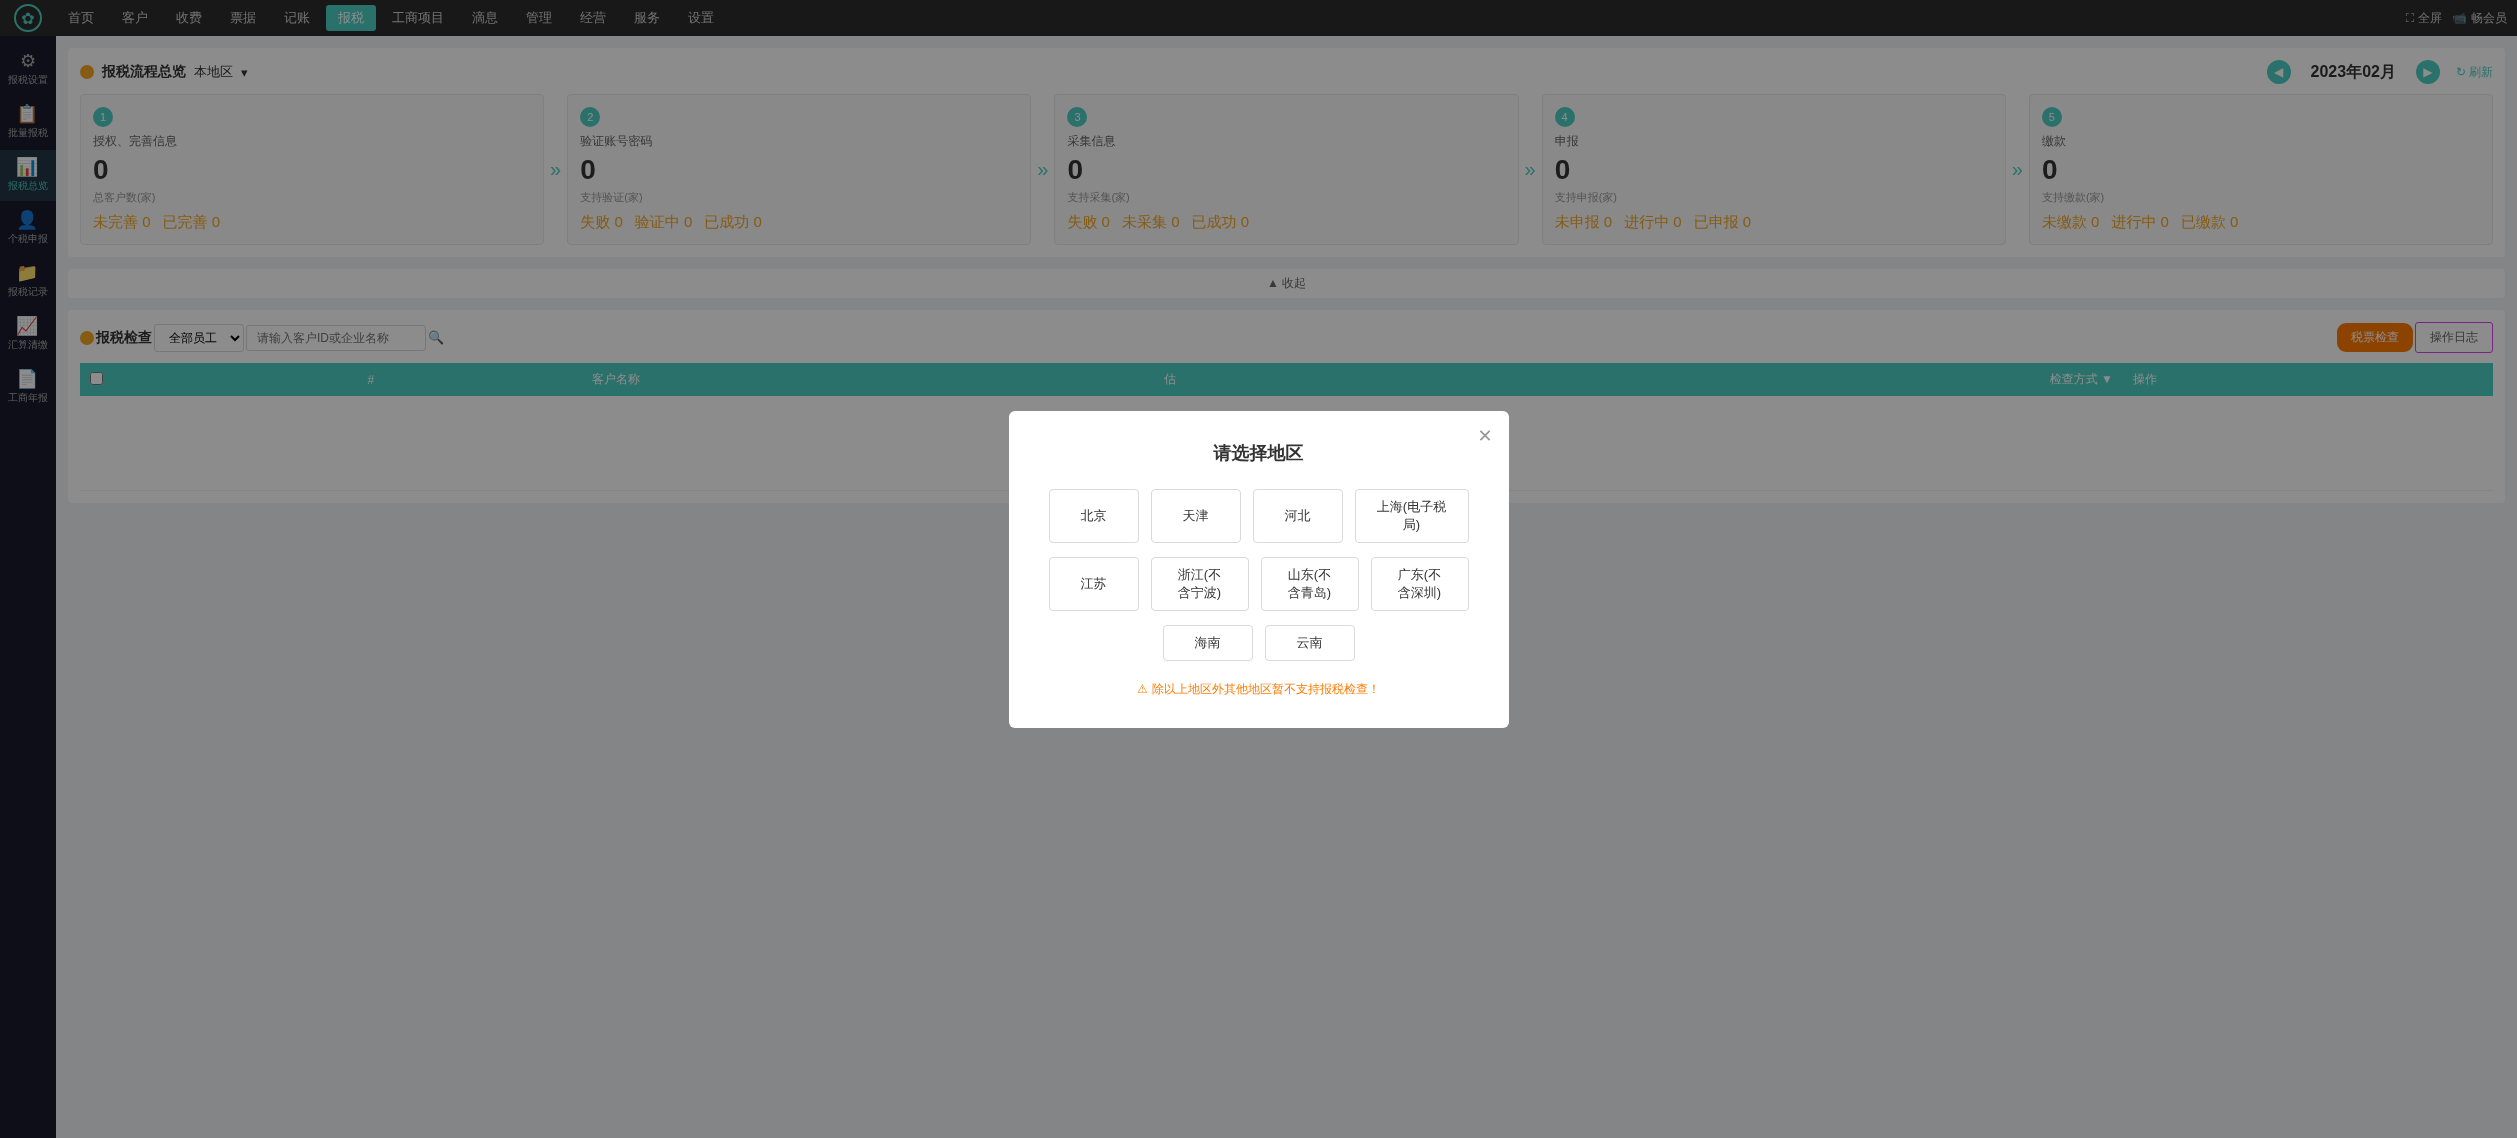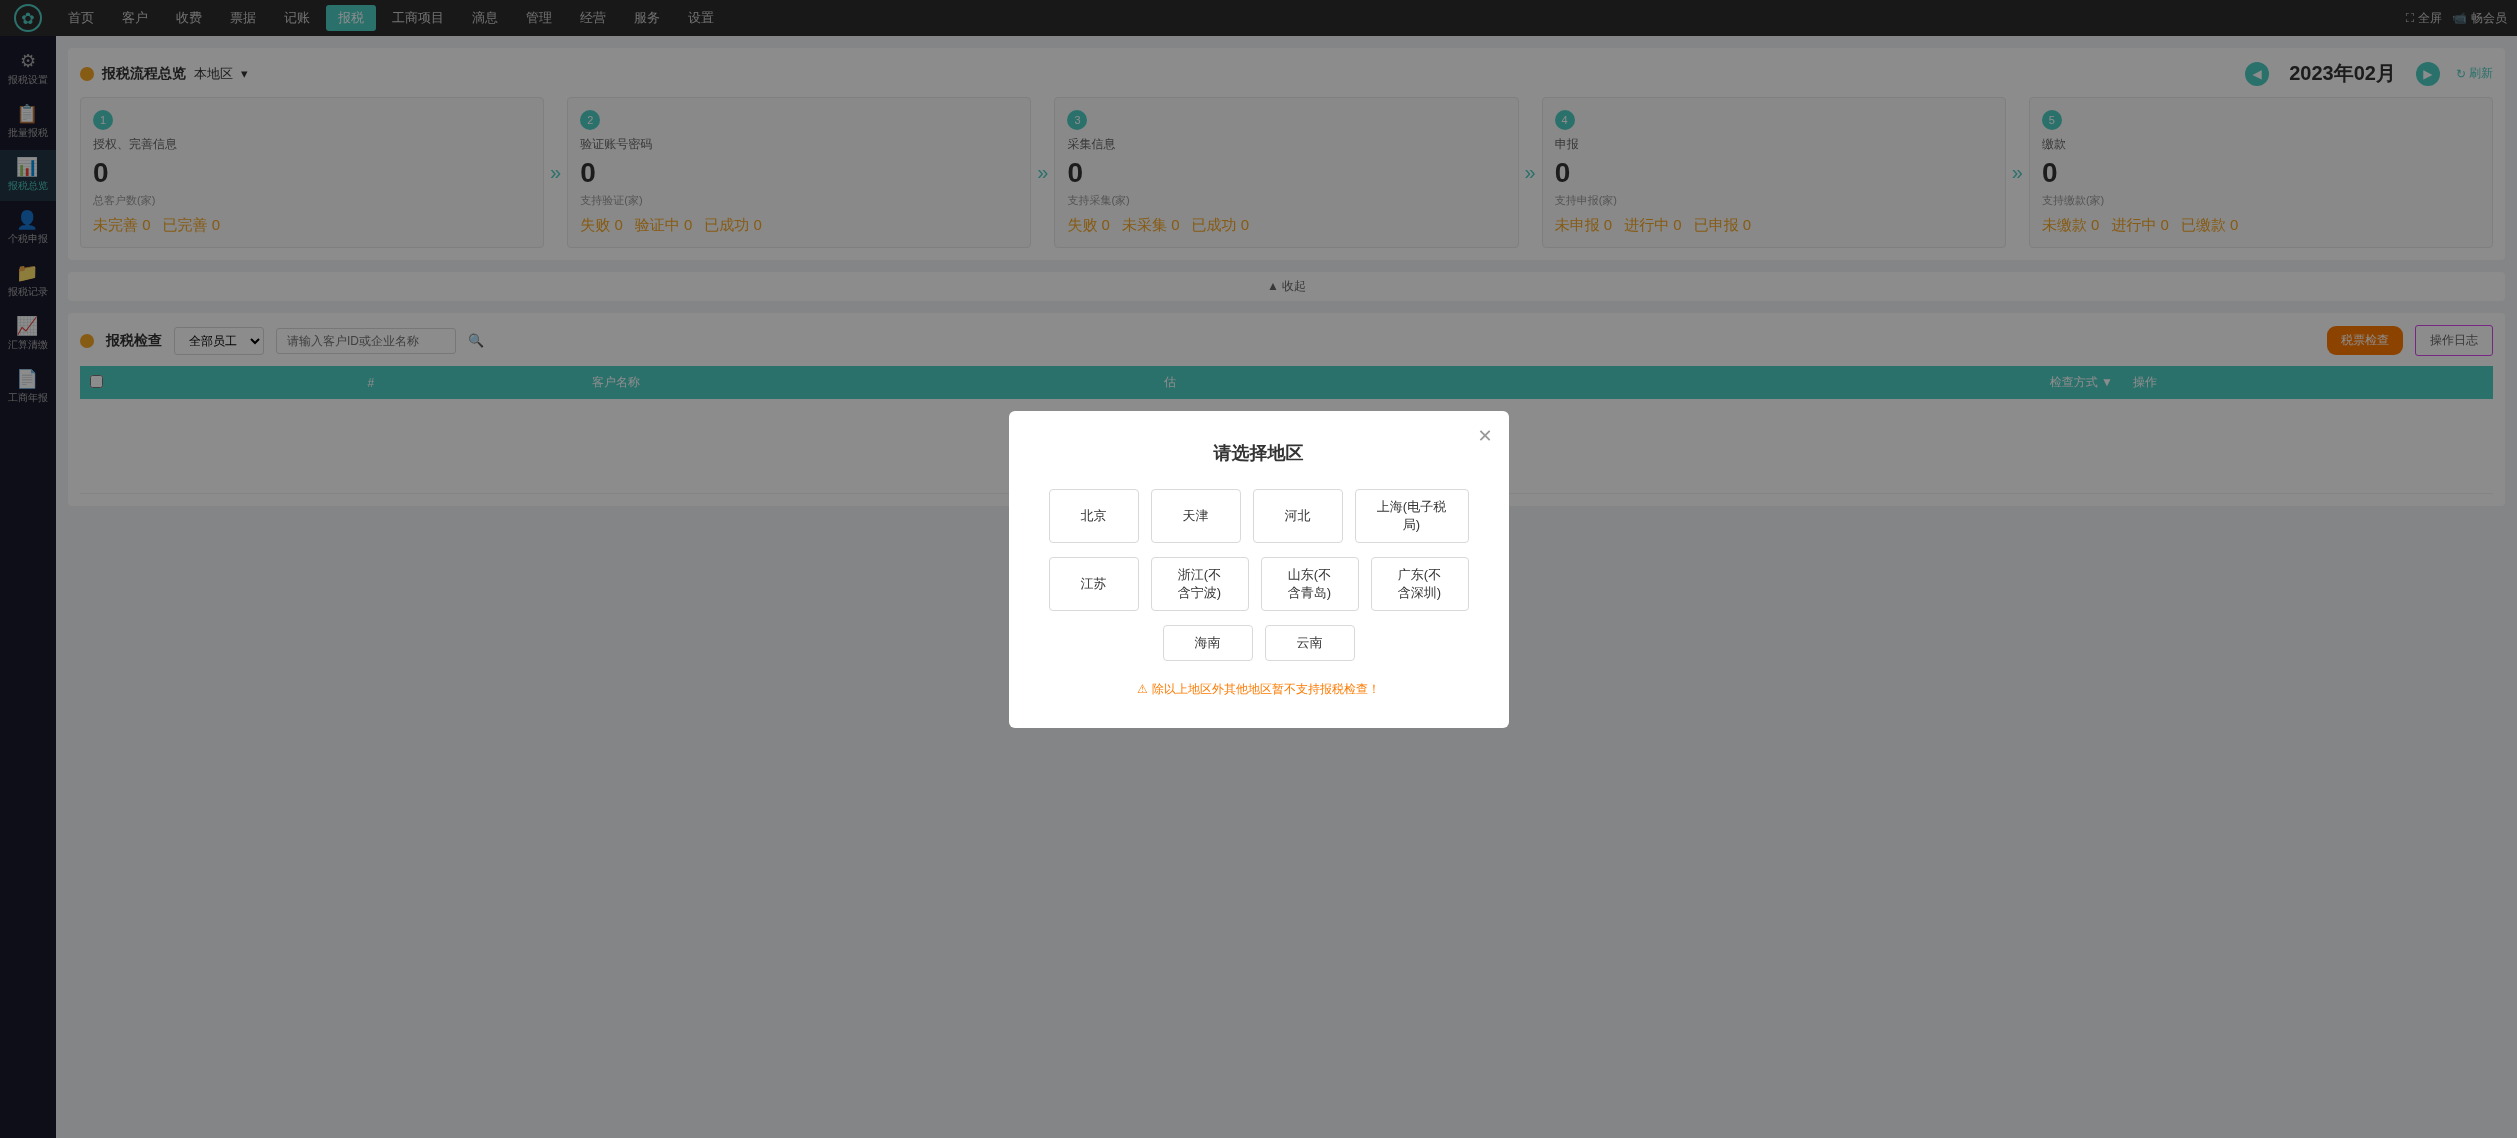--- a/index.html
+++ b/index.html
@@ -200,39 +200,39 @@
       height: 24px;
       border-radius: 50%;
       background: #4ecdc4;
       color: #fff;
       display: flex;
       align-items: center;
       justify-content: center;
       cursor: pointer;
       font-size: 12px;
     }
-    .month-text { font-size: 20px; color: #333; font-weight: bold; }
+    .month-text { font-size: 16px; color: #333; font-weight: bold; }
 
     
     .collapse-bar {
       background: #fff;
       text-align: center;
       padding: 6px;
       margin-bottom: 12px;
       border-radius: 4px;
       cursor: pointer;
       color: #666;
       font-size: 12px;
     }
 
     
     .check-header {
       display: flex;
       align-items: center;
-      gap: 12px;
+      gap: 2px;
       margin-bottom: 10px;
     }
     .check-btn-orange {
       background: #ff7a00;
       color: #fff;
       border: none;
       padding: 6px 14px;
       border-radius: 9px;
       cursor: pointer;
       font-size: 12px;

